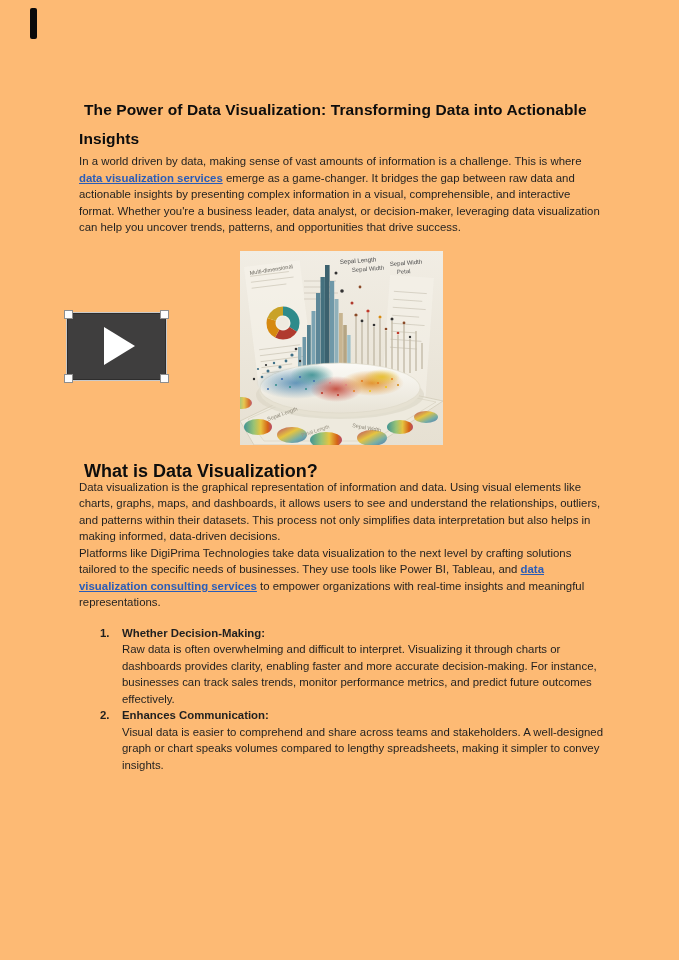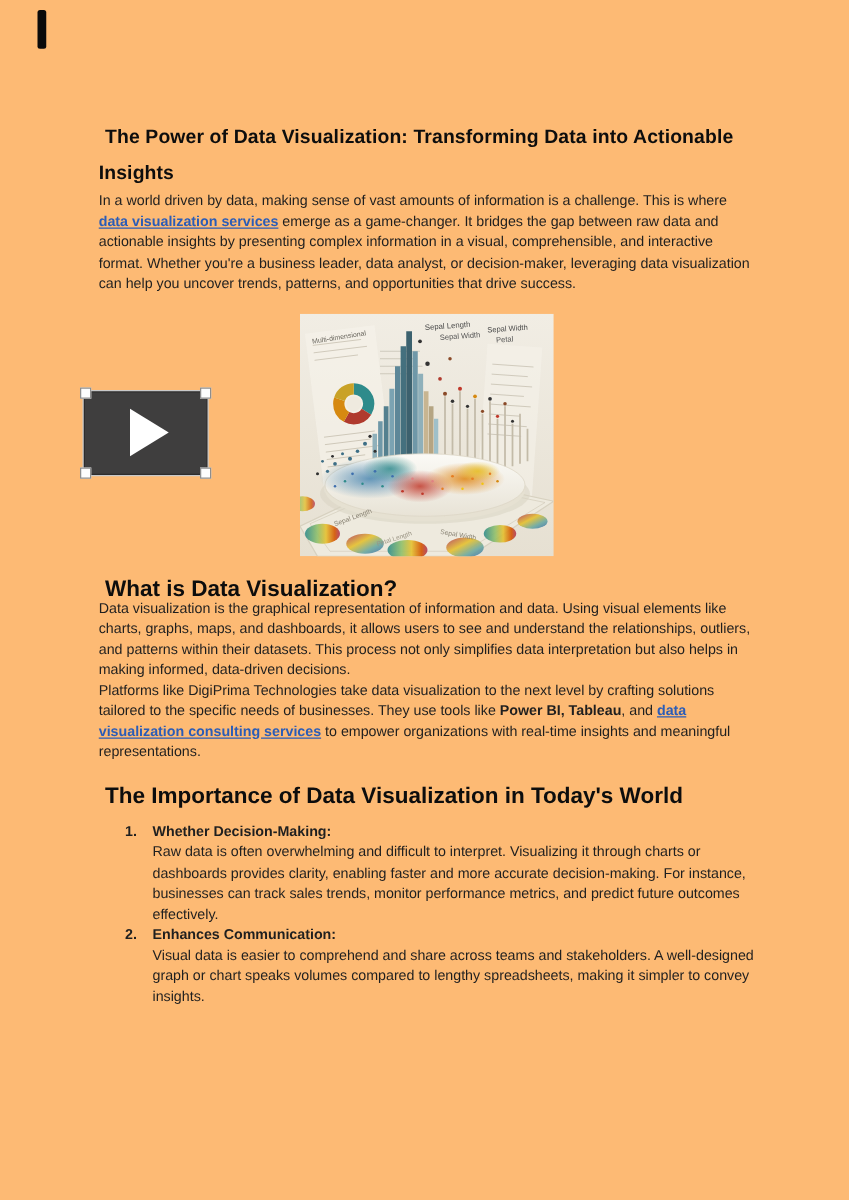--- a/index.html
+++ b/index.html
@@ -12,21 +12,21 @@
     background:#0a0a0a;border-radius:2px;
   }
   .content{position:absolute;left:79px;top:0;width:524px;}
   .page-title{
     margin:95px 0 0 0;font-size:15.5px;font-weight:700;line-height:29px;
     color:#0d0d0d;text-indent:5px;letter-spacing:.1px;
   }
   p.body-text{margin:0;font-size:11.4px;line-height:16.5px;color:#1f1f1f;}
   .intro{margin-top:13px;}
   .seg-plain{font-weight:400;}
-  .seg-bold{font-weight:700;margin-top:38px;}
+  .seg-bold{font-weight:400;margin-top:38px;}
   .seg-link{color:#2a5cb8;font-weight:700;text-decoration:underline;cursor:pointer;margin-top:36px;}
   .media-row{position:relative;height:197px;margin-top:15px;margin-left:-79px;width:679px;}
   .video-ph{
     position:absolute;left:67px;top:62px;width:97px;height:65px;
     background:#3f3e3e;border:1px solid #2e2d2d;border-radius:6px;
     box-shadow:0 0 0 1px #c9c9c9;cursor:pointer;
   }
   .play-tri{
     position:absolute;left:36px;top:13px;width:0;height:0;
     border-top:19px solid transparent;border-bottom:19px solid transparent;
@@ -275,21 +275,20 @@
         <text x="62" y="186" font-size="5.2" fill="#9a9484" transform="rotate(-18 62 186)">Petal Length</text>
       </svg>
     </div>
 
     <h2 class="section-heading">What is Data Visualization?</h2>
 
     <p class="body-text p-gap">Data visualization is the graphical representation of information and data. Using visual elements like charts, graphs, maps, and dashboards, it allows users to see and understand the relationships, outliers, and patterns within their datasets. This process not only simplifies data interpretation but also helps in making informed, data-driven decisions.</p>
 
     <p class="body-text p-gap2"><span class="seg-plain">Platforms like DigiPrima Technologies take data visualization to the next level by crafting solutions tailored to the specific needs of businesses. They use tools like </span><span class="seg-bold">Power BI, Tableau</span><span class="seg-plain">, and </span><span class="seg-link">data visualization consulting services</span><span class="seg-plain"> to empower organizations with real-time insights and meaningful representations.</span></p>
 
-    <h2 class="section-heading" style="margin-top:18px">The Importance of Data Visualization in Today's World</h2>
 
     <ol class="importance-list">
       <li>
         <span class="num">1.</span>
         <span class="item-title">Whether Decision-Making:</span>
         <div class="item-body">Raw data is often overwhelming and difficult to interpret. Visualizing it through charts or dashboards provides clarity, enabling faster and more accurate decision-making. For instance, businesses can track sales trends, monitor performance metrics, and predict future outcomes effectively.</div>
       </li>
       <li>
         <span class="num">2.</span>
         <span class="item-title">Enhances Communication:</span>

